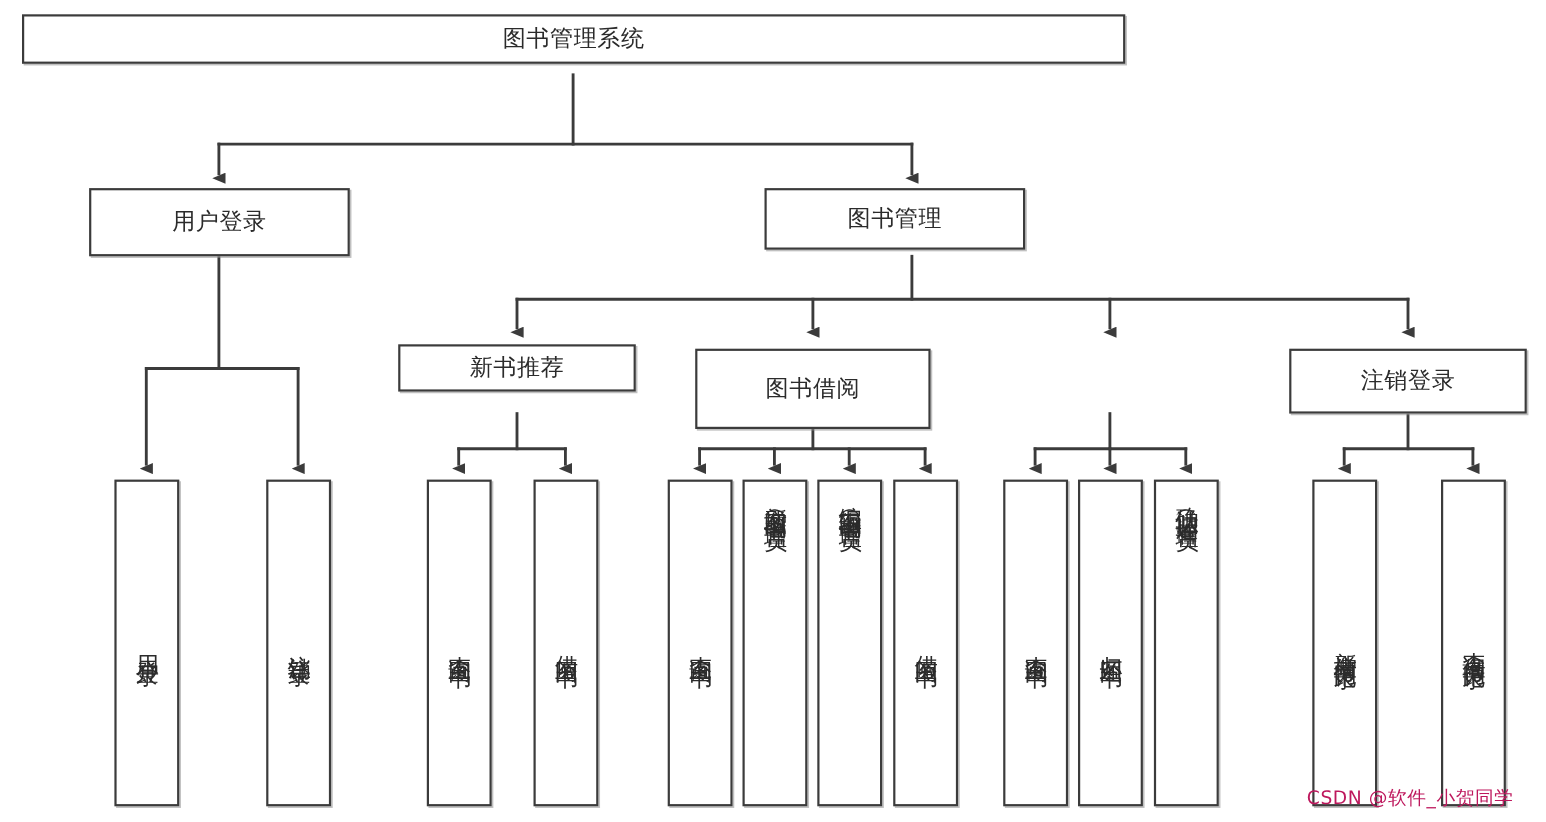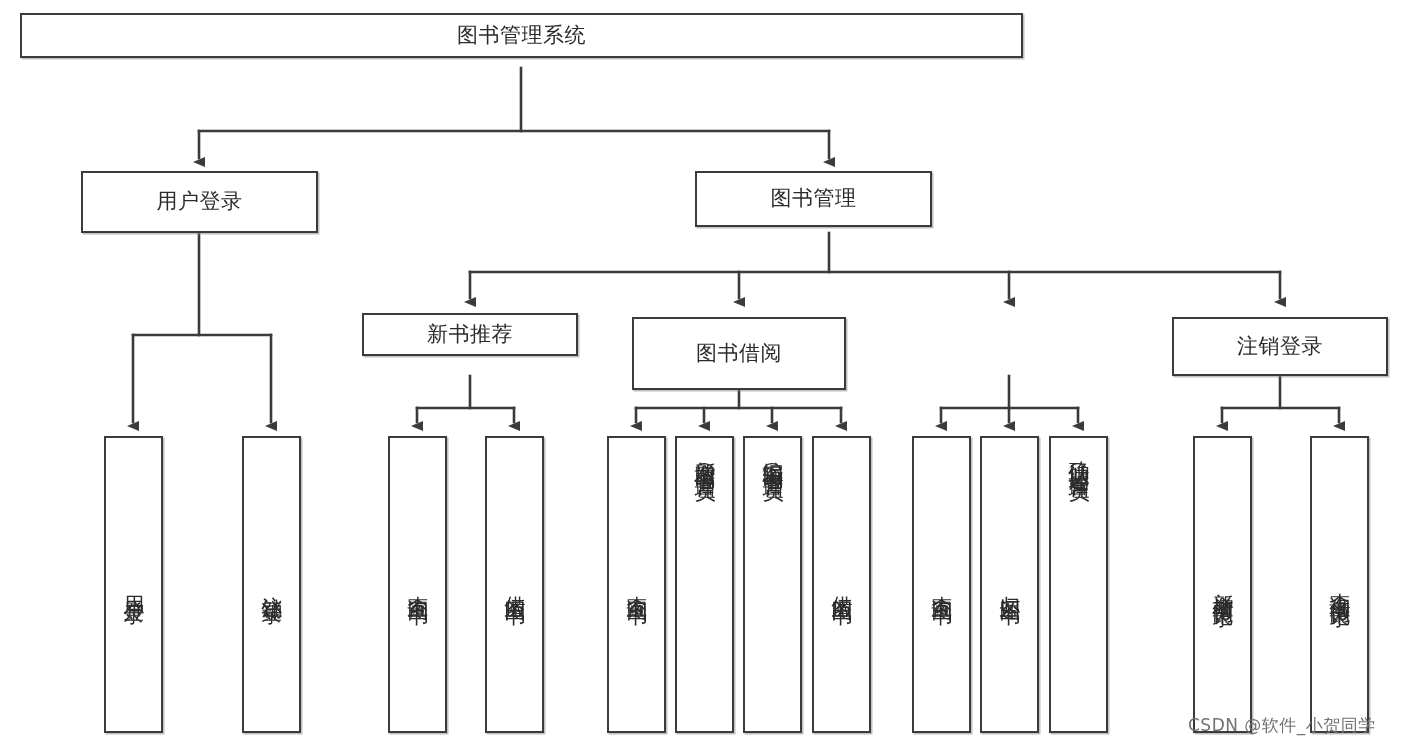--- a/index.html
+++ b/index.html
@@ -49,21 +49,21 @@
     justify-content: center;
     align-items: center;
     text-align: center;
   }
   .node.v.topalign {
     justify-content: flex-start;
   }
   .watermark {
     position: absolute;
     font-size: 17px;
-    color: #737373;
+    color: #be185d;
     left: 1188px;
     top: 714px;
     letter-spacing: 0.5px;
     white-space: nowrap;
   }
 </style>
 </head>
 <body>
 
 <div id="canvas">

